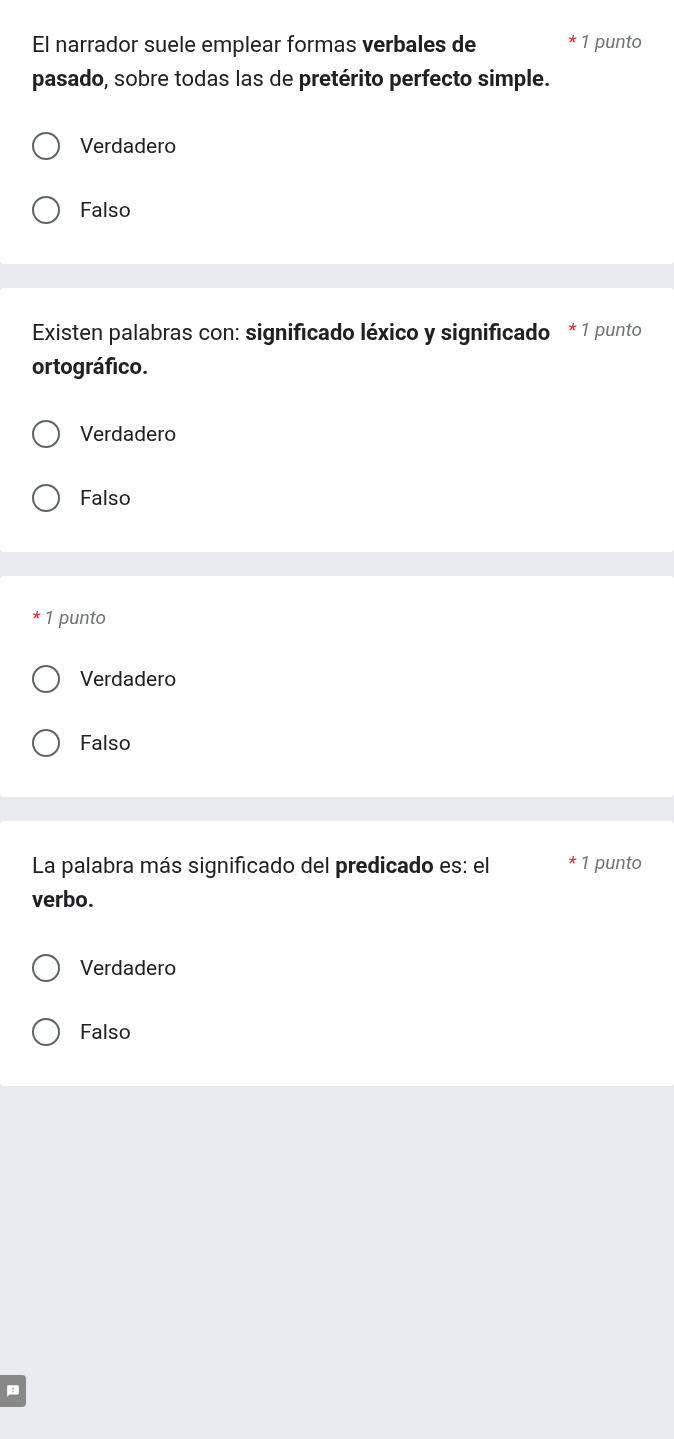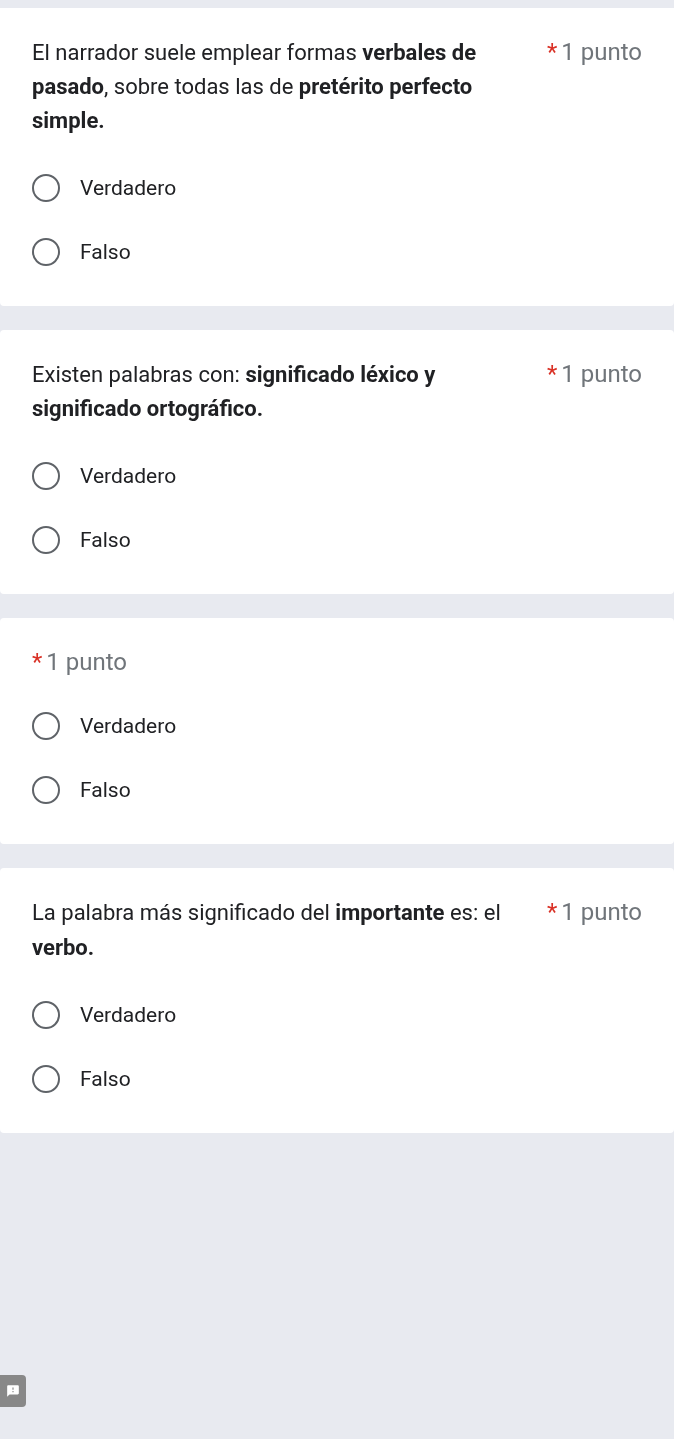--- a/index.html
+++ b/index.html
@@ -12,43 +12,44 @@
   }
   .card {
     background: #fff;
     border-radius: 4px;
     margin: 0 0 24px 0;
     padding: 28px 32px 40px 32px;
   }
   .card:first-child {
     border-top-left-radius: 0;
     border-top-right-radius: 0;
-    margin-top: 8px;
+    margin-top: 0;
   }
   .question-header {
     display: flex;
     align-items: flex-start;
     justify-content: space-between;
     gap: 12px;
     margin-bottom: 36px;
   }
   .question-text {
     font-size: 22px;
     line-height: 1.55;
     color: #202124;
     flex: 1;
   }
   .question-text b, .question-text strong {
     font-weight: 700;
   }
   .points {
     white-space: nowrap;
-    font-size: 24px;
+    font-size: 19px;
     color: #70757a;
     padding-top: 2px;
+    font-style: italic;
   }
   .req {
     color: #d93025;
     margin-right: 4px;
   }
   .options {
     display: flex;
     flex-direction: column;
     gap: 36px;
   }
@@ -133,21 +134,21 @@
           <span class="option-label">Verdadero</span>
         </div>
         <div class="option">
           <div class="radio"></div>
           <span class="option-label">Falso</span>
         </div>
       </div>
     </div>
     <div class="card">
       <div class="question-header">
-        <div class="question-text"><span>La palabra más significado del </span><strong>importante</strong><span> es: el </span><strong>verbo.</strong></div>
+        <div class="question-text"><span>La palabra más significado del </span><strong>predicado</strong><span> es: el </span><strong>verbo.</strong></div>
         <div class="points"><span class="req">*</span><span>1 punto</span></div>
       </div>
       <div class="options">
         <div class="option">
           <div class="radio"></div>
           <span class="option-label">Verdadero</span>
         </div>
         <div class="option">
           <div class="radio"></div>
           <span class="option-label">Falso</span>

